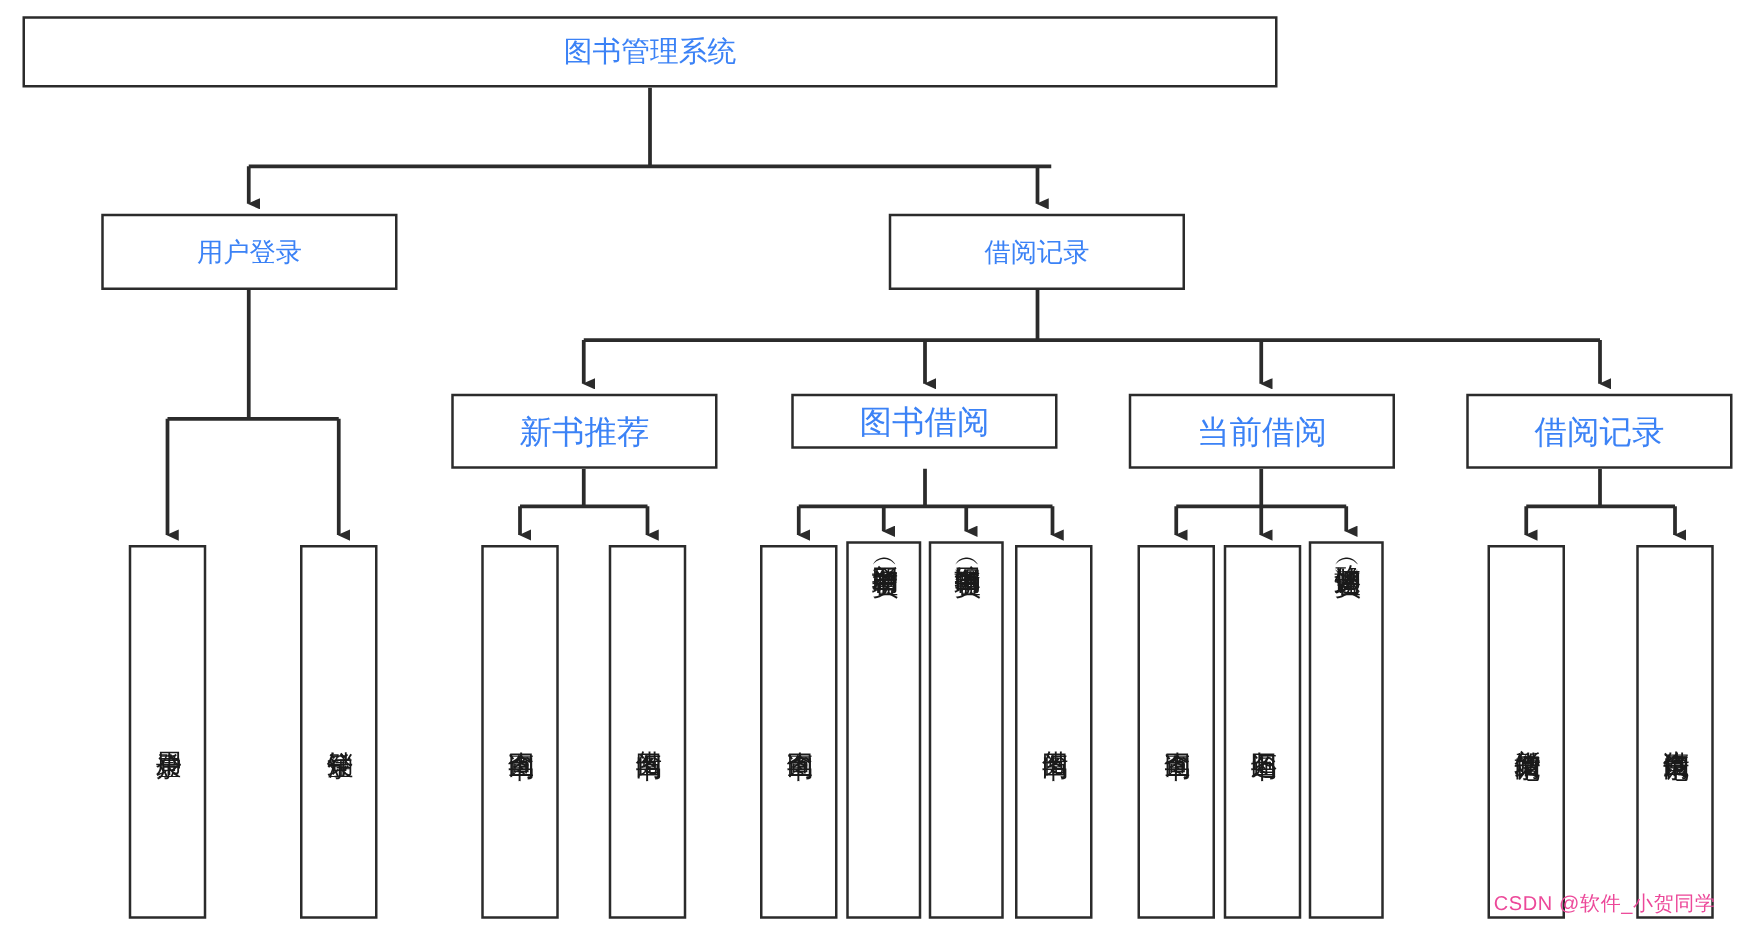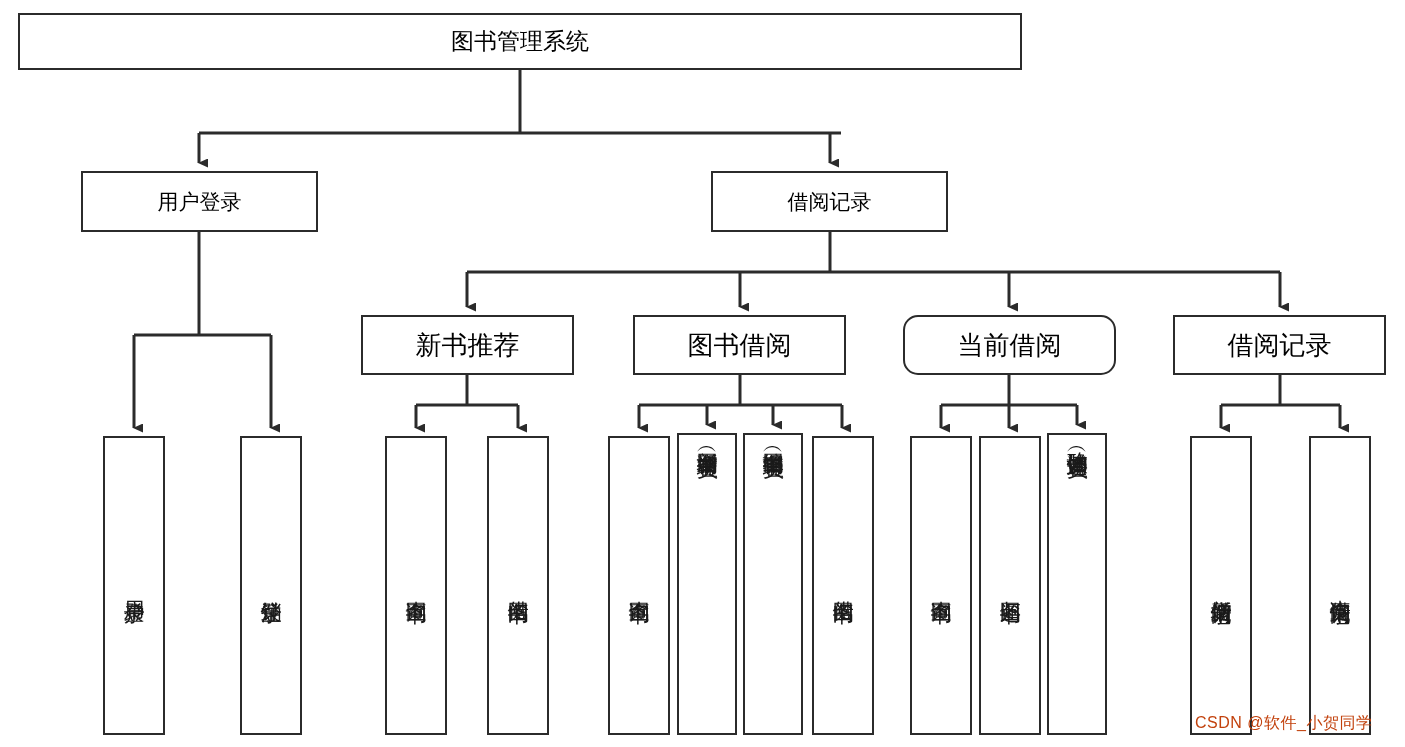--- a/index.html
+++ b/index.html
@@ -3,35 +3,35 @@
 <meta charset="utf-8">
 <style>
   html,body{margin:0;padding:0;background:#ffffff;}
   body{width:1405px;height:747px;overflow:hidden;
        font-family:"Liberation Sans","DejaVu Sans",sans-serif;}
   #stage{position:relative;width:1405px;height:747px;background:#fff;}
   svg#wires{position:absolute;left:0;top:0;width:1405px;height:747px;}
 
   .node{position:absolute;box-sizing:border-box;background:#ffffff;
         border:2px solid #2b2b2b;display:flex;align-items:center;
-        justify-content:center;color:#000000;}
+        justify-content:center;color:#3b82f6;}
   .node.root{font-size:23px;}
   .node.lvl1{font-size:21px;}
   .node.lvl2{font-size:26px;}
 
   .leaf{position:absolute;box-sizing:border-box;background:#ffffff;
         border:2px solid #2b2b2b;display:flex;align-items:center;
         justify-content:center;overflow:hidden;}
   .leaf .vtext{writing-mode:vertical-rl;text-orientation:upright;
         font-size:21px;line-height:1.06;letter-spacing:1px;color:#1a1a1a;
         white-space:nowrap;}
   .leaf.top .vtext{align-self:flex-start;}
 
   #watermark{position:absolute;left:1195px;top:713px;font-size:16px;
-        color:#c2410c;letter-spacing:.5px;white-space:nowrap;}
+        color:#ec4899;letter-spacing:.5px;white-space:nowrap;}
 </style>
 </head>
 <body>
 
 <div id="stage">
 
   <svg id="wires" viewBox="0 0 1405 747" xmlns="http://www.w3.org/2000/svg">
     <defs>
       <marker id="arw" markerWidth="9" markerHeight="10" refX="4.5" refY="9" orient="auto" markerUnits="userSpaceOnUse">
         <path d="M0,0 L9,0 L4.5,10 Z" fill="#2b2b2b"></path>
@@ -88,24 +88,24 @@
   <div class="node lvl1" style="left:81px;top:171px;width:237px;height:61px;">
     <span>用户登录</span>
   </div>
   <div class="node lvl1" style="left:711px;top:171px;width:237px;height:61px;">
     <span>借阅记录</span>
   </div>
 
   <div class="node lvl2" style="left:361px;top:315px;width:213px;height:60px;">
     <span>新书推荐</span>
   </div>
-  <div class="node lvl2" style="left:633px;top:315px;width:213px;height:60px;">
+  <div class="node lvl2" style="left:633px;top:315px;width:213px;height:44px;">
     <span>图书借阅</span>
   </div>
-  <div class="node lvl2" style="left:903px;top:315px;width:213px;height:60px;border-radius:15px;">
+  <div class="node lvl2" style="left:903px;top:315px;width:213px;height:60px;">
     <span>当前借阅</span>
   </div>
   <div class="node lvl2" style="left:1173px;top:315px;width:213px;height:60px;align-items:center;">
     <span>借阅记录</span>
   </div>
 
   <div class="leaf" style="left:103px;top:436px;width:62px;height:299px;">
     <span class="vtext">用户登录</span>
   </div>
   <div class="leaf" style="left:240px;top:436px;width:62px;height:299px;">

